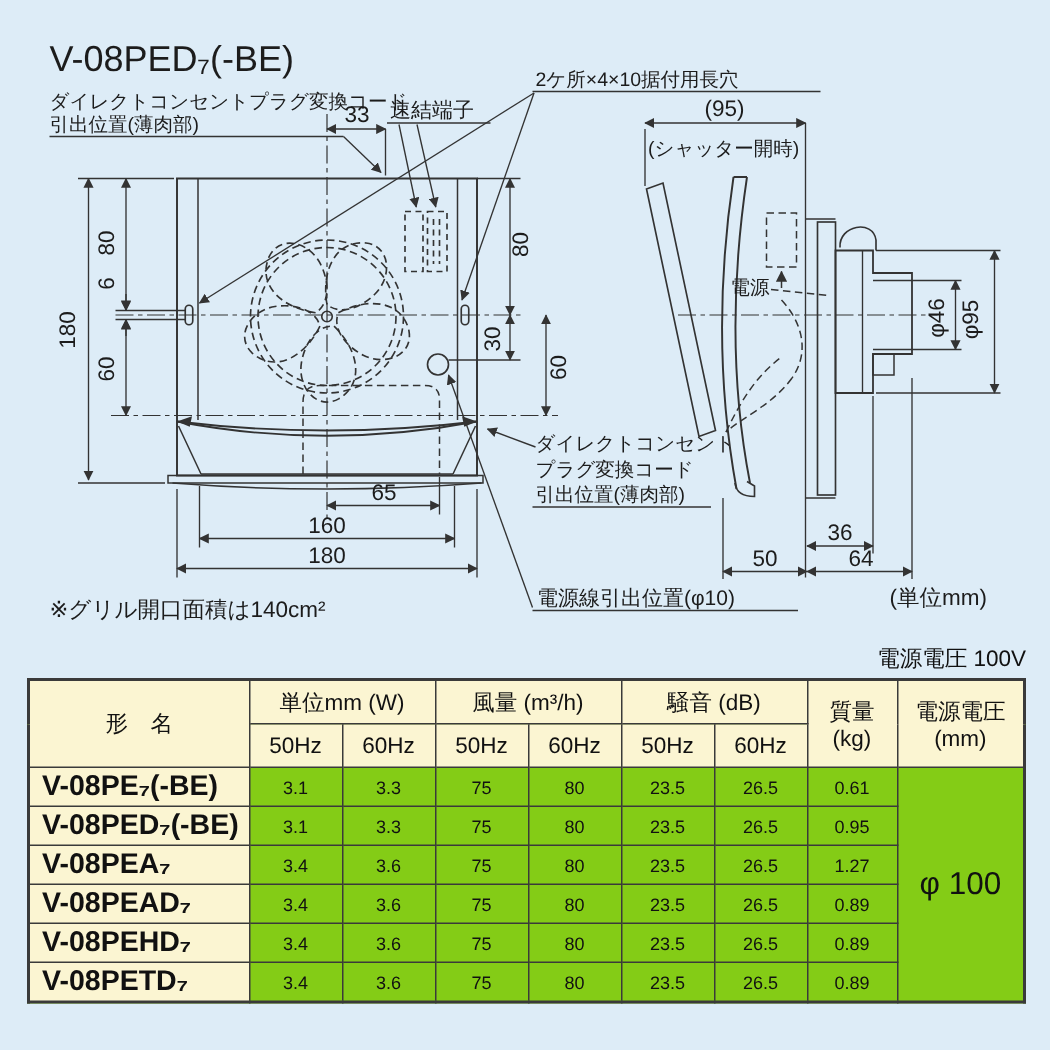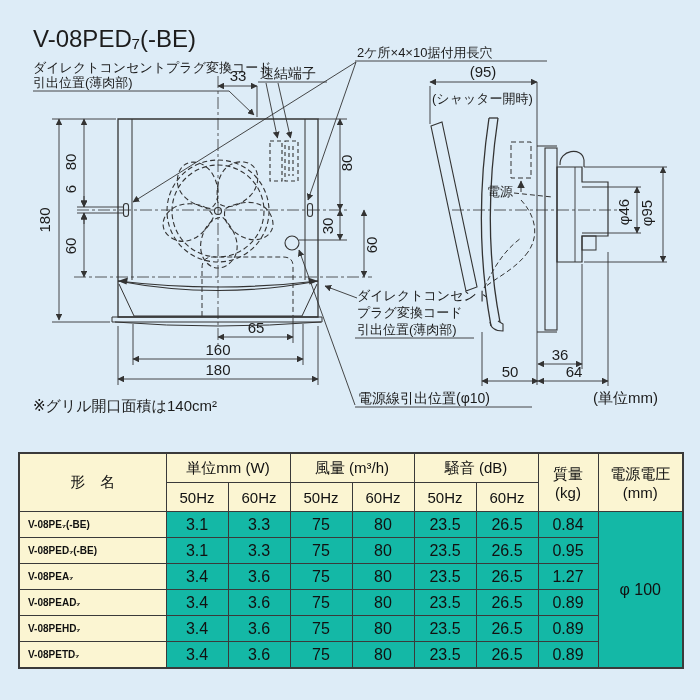--- a/index.html
+++ b/index.html
@@ -6,28 +6,28 @@
   body{width:700px;height:700px;background:#ddecf7;font-family:"Liberation Sans","DejaVu Sans",sans-serif;}
   .sheet{position:relative;width:696px;height:700px;background:#ddecf7;overflow:hidden;}
   svg text{fill:#1c1c1c;}
   .jp{font-size:13px;}
   .dim{font-size:15px;}
   .title-t{font-size:24px;}
   .note-t{font-size:15px;}
   
   .tablewrap{position:absolute;left:18px;top:452px;}
   .voltnote{position:absolute;left:18px;top:430px;width:666px;text-align:right;font-size:15px;color:#111;}
-  table.spec{border-collapse:collapse;background:#14b8a6;border:2px solid #3a3a3a;}
+  table.spec{border-collapse:collapse;background:#84cc16;border:2px solid #3a3a3a;}
   table.spec td,table.spec th{border:1px solid #3a3a3a;text-align:center;color:#111;font-weight:normal;
     font-size:15px;padding:0 2px;}
   table.spec th{background:#fbf5d2;}
   table.spec .hrow th{height:28px;}
-  table.spec td{height:25px;font-size:16px;}
-  table.spec td.model{background:#fbf5d2;font-weight:bold;text-align:left;padding-left:8px;font-size:10px;}
-  table.spec td.pipe{font-size:16px;}
+  table.spec td{height:25px;font-size:12px;}
+  table.spec td.model{background:#fbf5d2;font-weight:bold;text-align:left;padding-left:8px;font-size:19px;}
+  table.spec td.pipe{font-size:21px;}
 </style>
 </head>
 <body>
 
 <div class="sheet">
 
 <svg width="700" height="430" viewBox="0 0 700 430">
   <defs>
     <marker id="ar" viewBox="0 0 10 10" refX="9.2" refY="5" markerWidth="7.5" markerHeight="7.5" orient="auto-start-reverse">
       <path d="M0,0 L10,5 L0,10 z" fill="#333"></path>
@@ -207,20 +207,21 @@
   <text class="dim" text-anchor="middle" x="483" y="77">(95)</text>
   <text class="jp" x="432" y="103">(シャッター開時)</text>
   <text class="dim" text-anchor="middle" transform="rotate(-90 629 212)" x="629" y="212">φ46</text>
   <text class="dim" text-anchor="middle" transform="rotate(-90 652 213)" x="652" y="213">φ95</text>
   <text class="dim" text-anchor="middle" x="560" y="360">36</text>
   <text class="dim" text-anchor="middle" x="510" y="377">50</text>
   <text class="dim" text-anchor="middle" x="574" y="377">64</text>
 </svg>
 
 
+<div class="voltnote">電源電圧 100V</div>
 
 <div class="tablewrap">
 <table class="spec">
   <colgroup>
     <col style="width:147px">
           <col style="width:62px">
           <col style="width:62px">
           <col style="width:62px">
     <col style="width:62px">
           <col style="width:62px">
@@ -246,21 +247,21 @@
     <th>60Hz</th>
   </tr>
   <tr>
     <td class="model">V-08PE₇(-BE)</td>
     <td>3.1</td>
             <td>3.3</td>
     <td>75</td>
             <td>80</td>
     <td>23.5</td>
             <td>26.5</td>
-    <td>0.84</td>
+    <td>0.61</td>
     <td class="pipe" rowspan="6">φ 100</td>
   </tr>
   <tr>
     <td class="model">V-08PED₇(-BE)</td>
     <td>3.1</td>
             <td>3.3</td>
     <td>75</td>
             <td>80</td>
     <td>23.5</td>
             <td>26.5</td>

